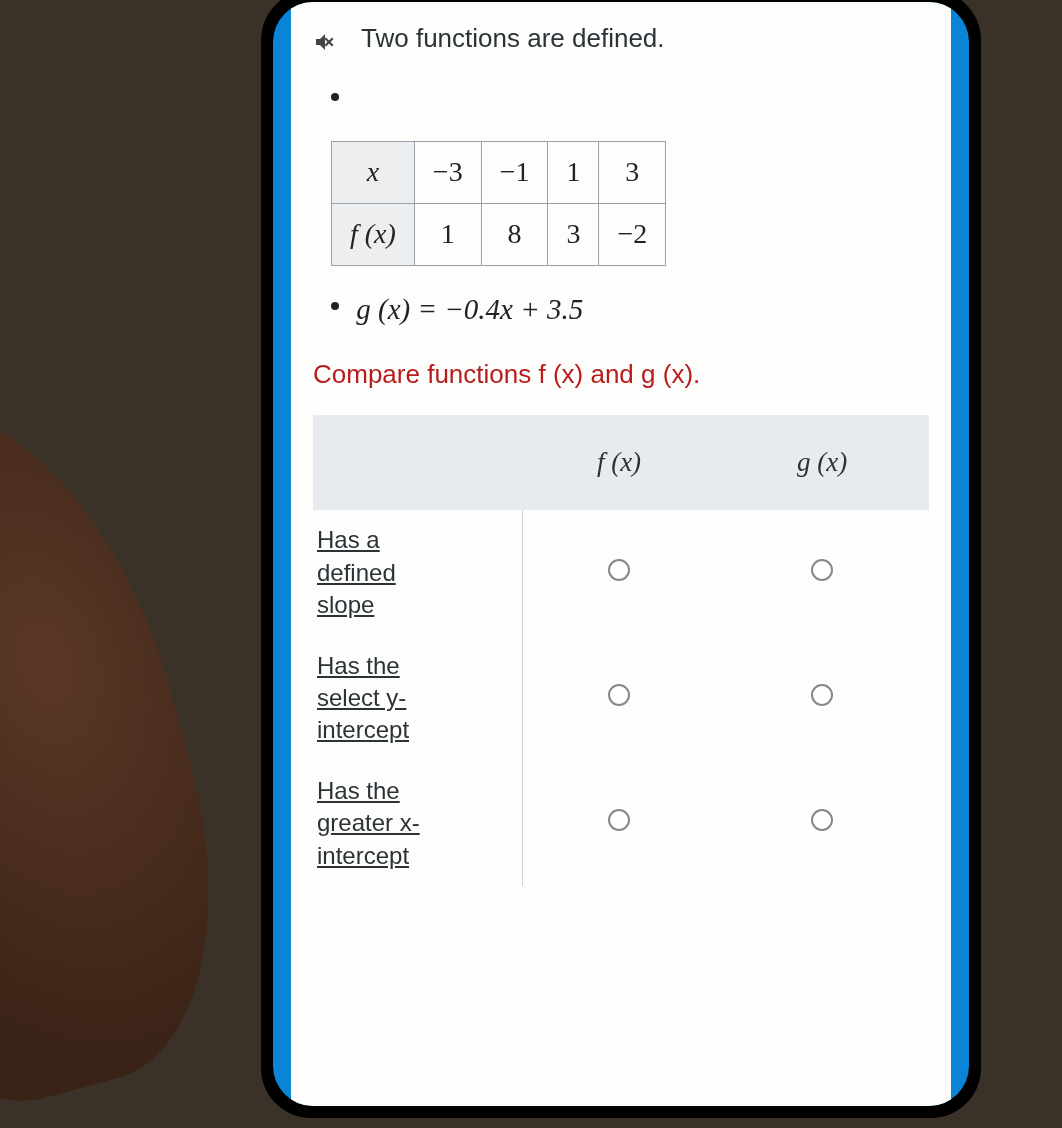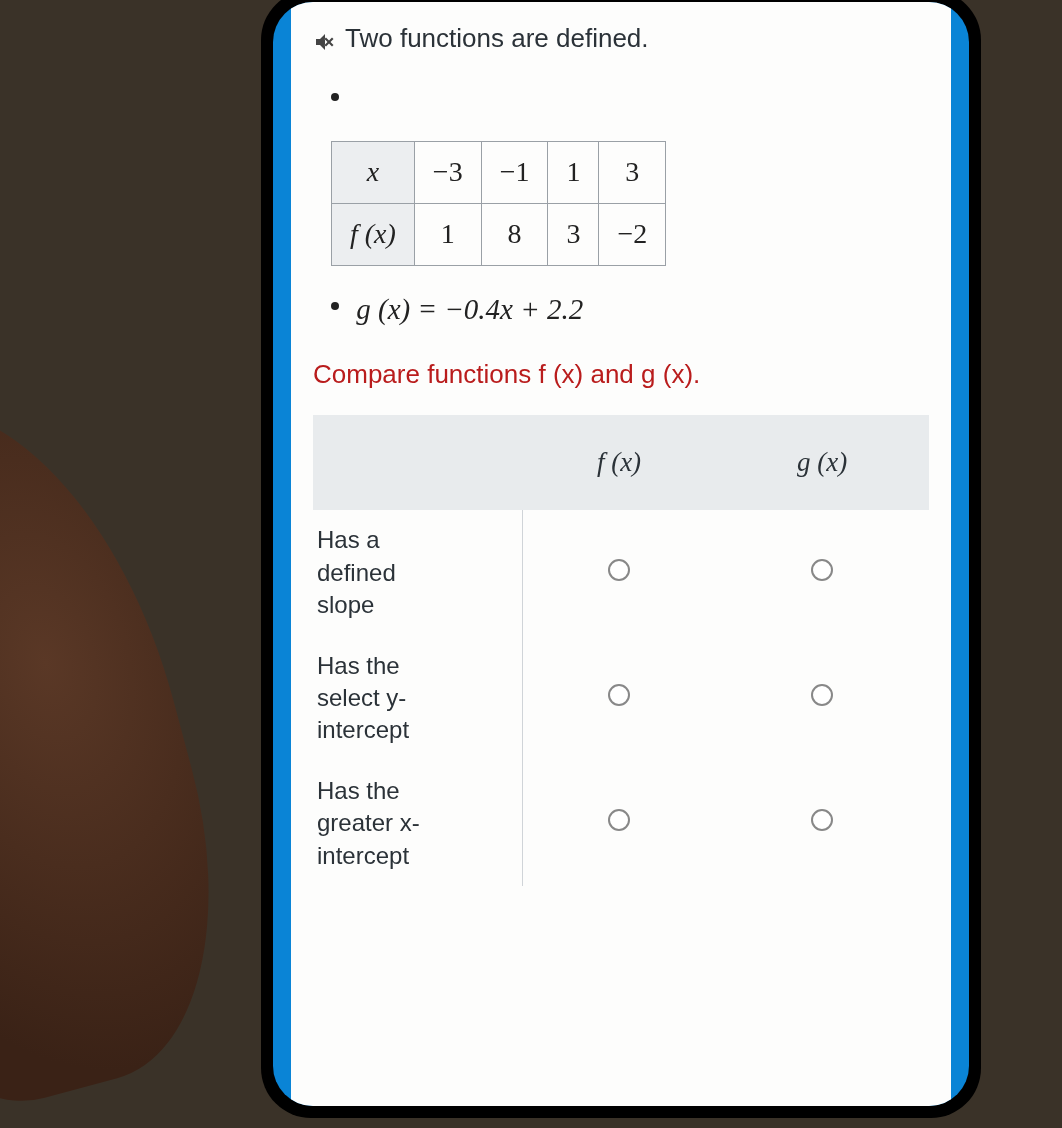--- a/index.html
+++ b/index.html
@@ -40,21 +40,21 @@
       width: 100%;
       height: 100%;
       padding: 18px 22px;
       color: #333;
       font-size: 26px;
       line-height: 1.45;
     }
     .question-header {
       display: flex;
       align-items: center;
-      gap: 8px;
+      gap: 24px;
       margin-bottom: 28px;
     }
     .sound-icon {
       width: 24px;
       height: 24px;
       display: inline-block;
     }
     .sound-icon svg {
       fill: #444;
     }
@@ -135,20 +135,21 @@
     .answer-table tbody td {
       padding: 14px 8px;
       text-align: center;
       border-right: none;
     }
     .answer-table tbody td:first-child {
       text-align: left;
       padding-left: 4px;
       border-right: 1px solid #d0d4d8;
       line-height: 1.35;
+      text-decoration: underline;
     }
     .radio {
       width: 22px;
       height: 22px;
       border: 2px solid #888;
       border-radius: 50%;
       display: inline-block;
       background: #fff;
     }
     .math-var {
@@ -203,21 +204,21 @@
           <td class="val">1</td>
           <td class="val">8</td>
           <td class="val">3</td>
           <td class="val">−2</td>
         </tr>
       </tbody>
         </table>
 
       <div class="formula">
         <span class="bullet-dot"></span>
-        <span class="math-inline">g (x) = −0.4x + 2.2</span>
+        <span class="math-inline">g (x) = −0.4x + 3.5</span>
       </div>
 
       <div class="compare-text">
         <span>Compare functions f (x) and g (x).</span>
       </div>
 
 
       <table class="answer-table">
         <thead>
           <tr>

